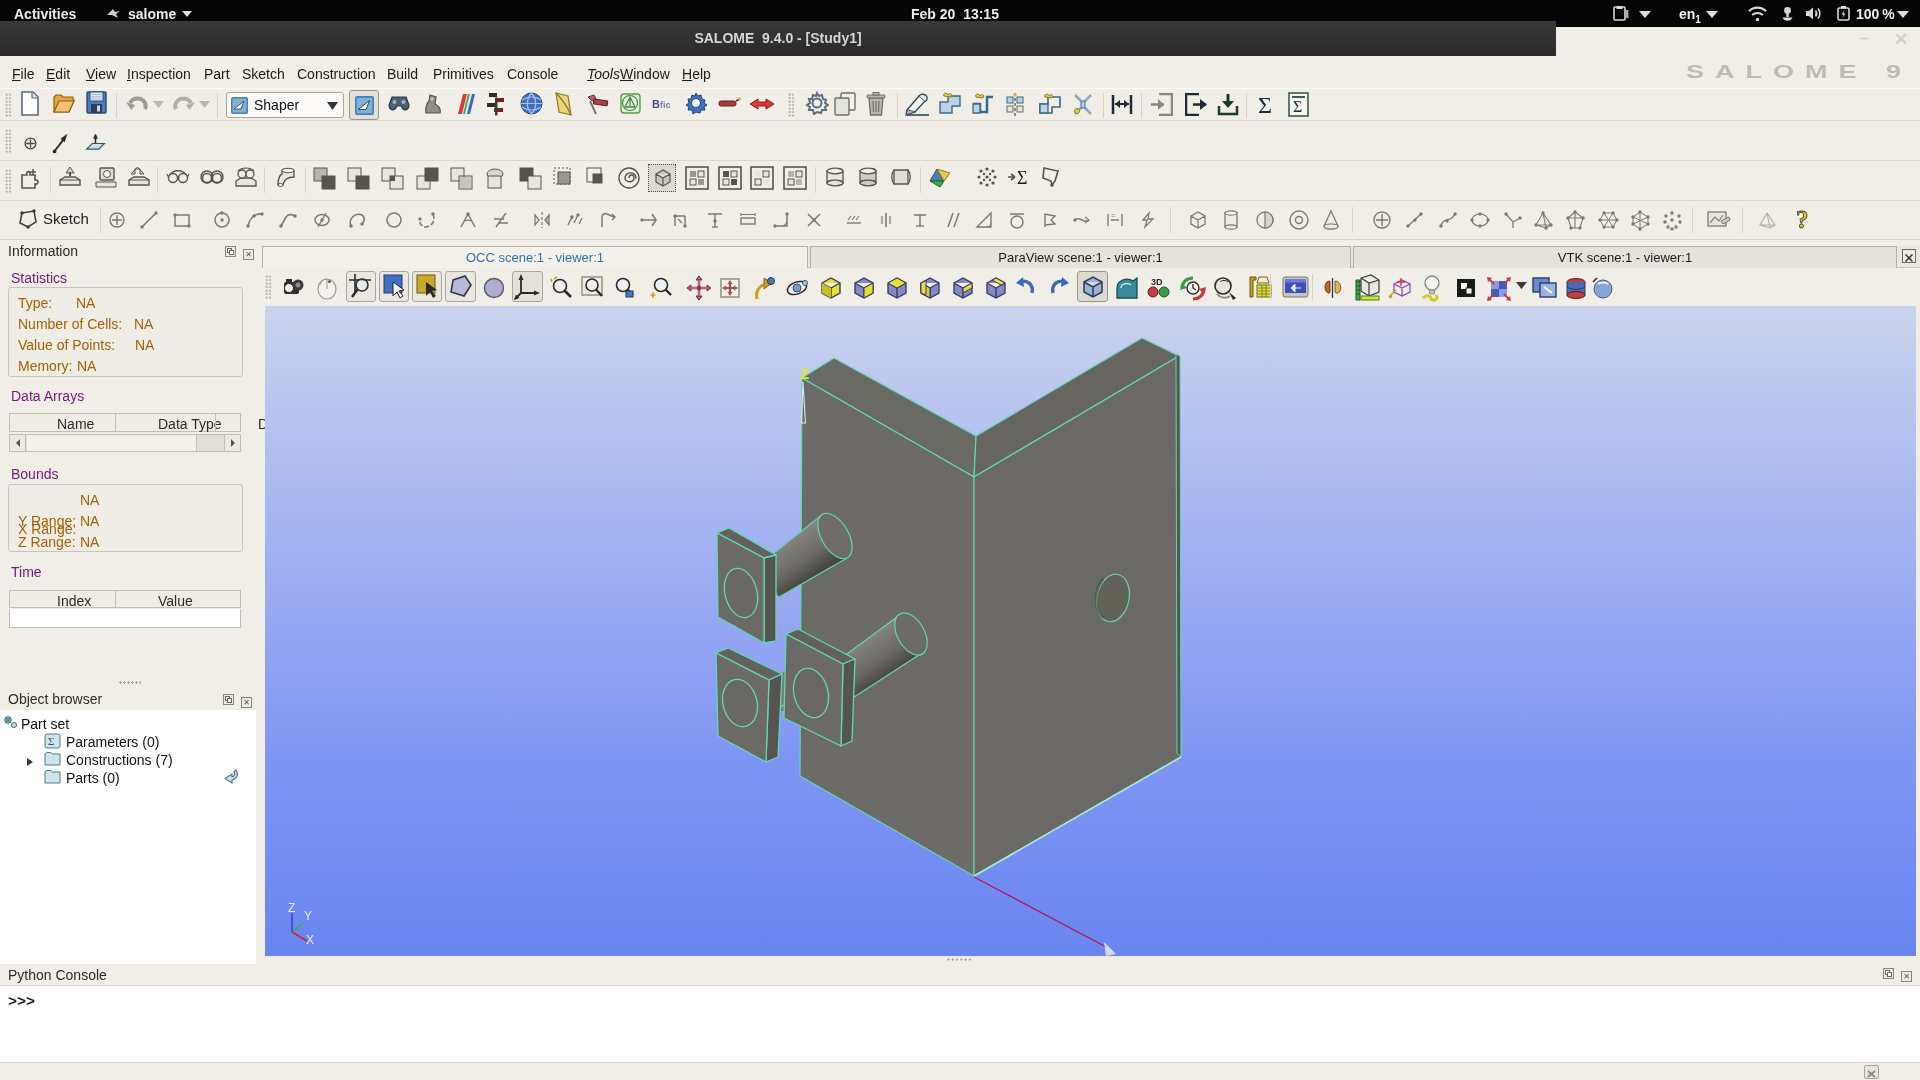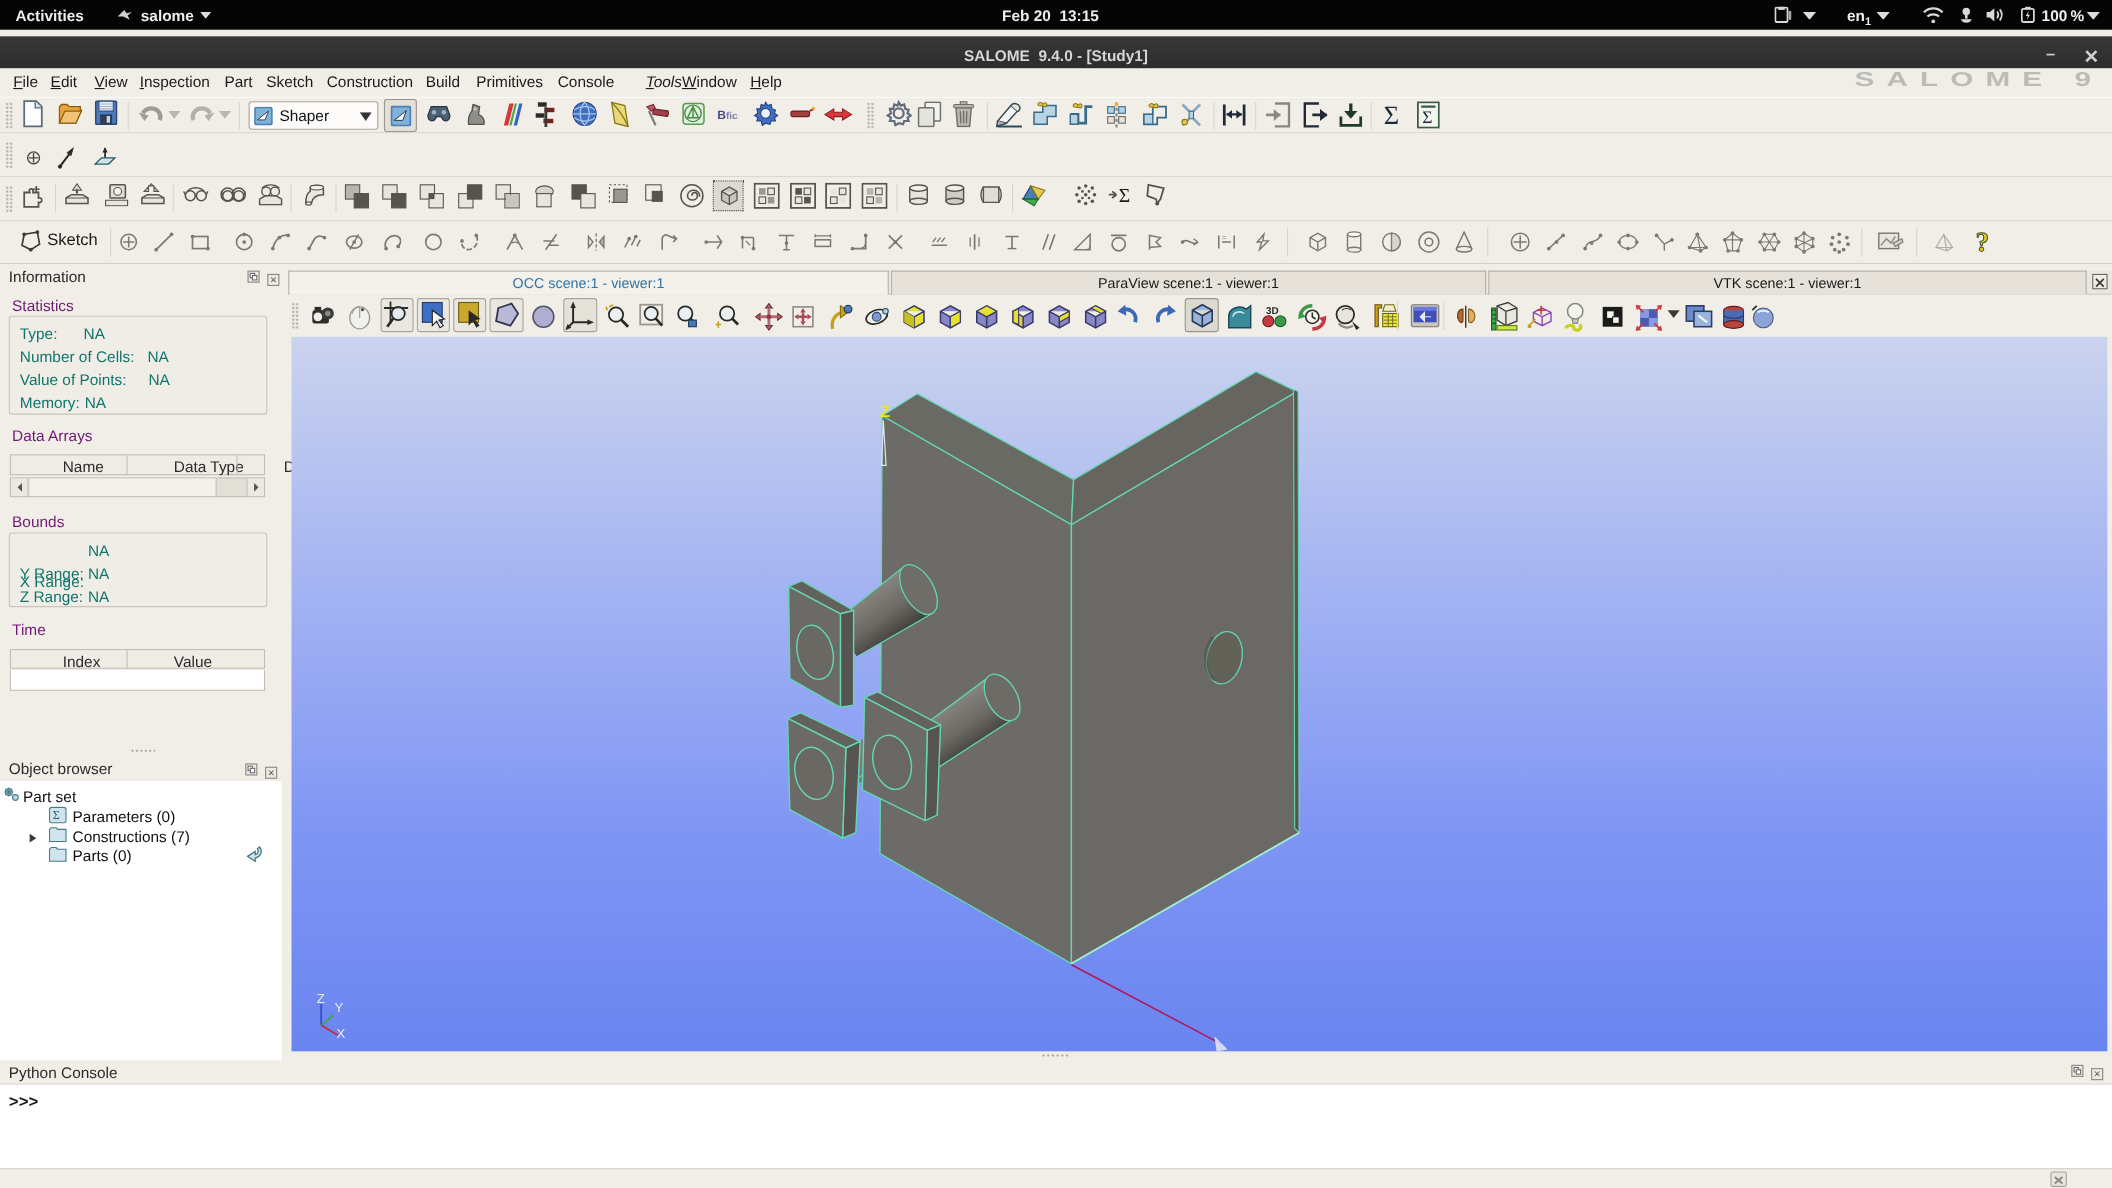--- a/index.html
+++ b/index.html
@@ -5,21 +5,21 @@
   * { margin:0; padding:0; box-sizing:border-box; }
   html,body { width:1920px; height:1080px; overflow:hidden; }
   body { font-family:"Liberation Sans", sans-serif; background:#f1eee7; position:relative; }
   .abs { position:absolute; }
 
   
   #gnomebar { left:0; top:0; width:1920px; height:27px; background:#050505; color:#eee; font-size:14px; }
   #gnomebar .itm { position:absolute; top:6px; }
 
   
-  #titlebar { left:0; top:33px; width:1920px; height:35px;
+  #titlebar { left:0; top:21px; width:1556px; height:35px;
     background:linear-gradient(#383838,#2a2a2a); color:#ddd; }
   #titlebar .ttl { position:absolute; top:9px; width:100%; text-align:center; font-size:14px; font-weight:bold; color:#d6d6d6;}
 
   
   #menubar { left:0; top:62px; width:1920px; height:26px; background:#f1eee7; font-size:14px; color:#1a1a1a; overflow:hidden; }
   #menubar span.m { position:absolute; top:4px; }
   #menubar u { text-decoration:underline; }
   #salomelogo { position:absolute; left:1686px; top:0px; color:#bbbbb7; font-size:27px; font-weight:bold; letter-spacing:11px; font-family:"Liberation Sans",sans-serif; transform:scaleY(0.68); transform-origin:left top; }
 
   
@@ -35,21 +35,21 @@
 
   .ic { position:absolute; }
 
   
   #leftdock { left:0; top:240px; width:258px; height:724px; background:#f1eee7; }
   .dockhdr { position:relative; height:22px; font-size:14px; color:#2a2a2a; padding-left:8px; padding-top:3px;}
   .dockbtns { position:absolute; right:4px; top:4px; }
   .dbtn { display:inline-block; width:11px; height:11px; border:1px solid #8a8680; background:#eceae3; margin-left:3px; position:relative; font-size:8px; line-height:9px; text-align:center; color:#555;}
   .grp { position:absolute; border:1px solid #c9c5bb; border-radius:3px; background:#f0ede6; }
   .glabel { position:absolute; font-size:14px; color:#701a75; }
-  .gtext { position:absolute; font-size:14px; color:#0f766e; }
+  .gtext { position:absolute; font-size:14px; color:#a16207; }
   .thead { position:absolute; background:#efece5; border:1px solid #c2beb4; font-size:14px; color:#2a2a2a; }
   .thcell { position:absolute; top:2px;margin-left:36px; }
   .tvline { position:absolute; top:0; width:1px; height:100%; background:#c2beb4; }
 
   
   #objbrowser { position:absolute; left:0; top:688px; width:256px; height:276px; background:#f1eee7; }
   #obtree { position:absolute; left:0; top:22px; width:256px; height:254px; background:#ffffff; }
   .obrow { position:absolute; font-size:14px; color:#111; }
 
   

